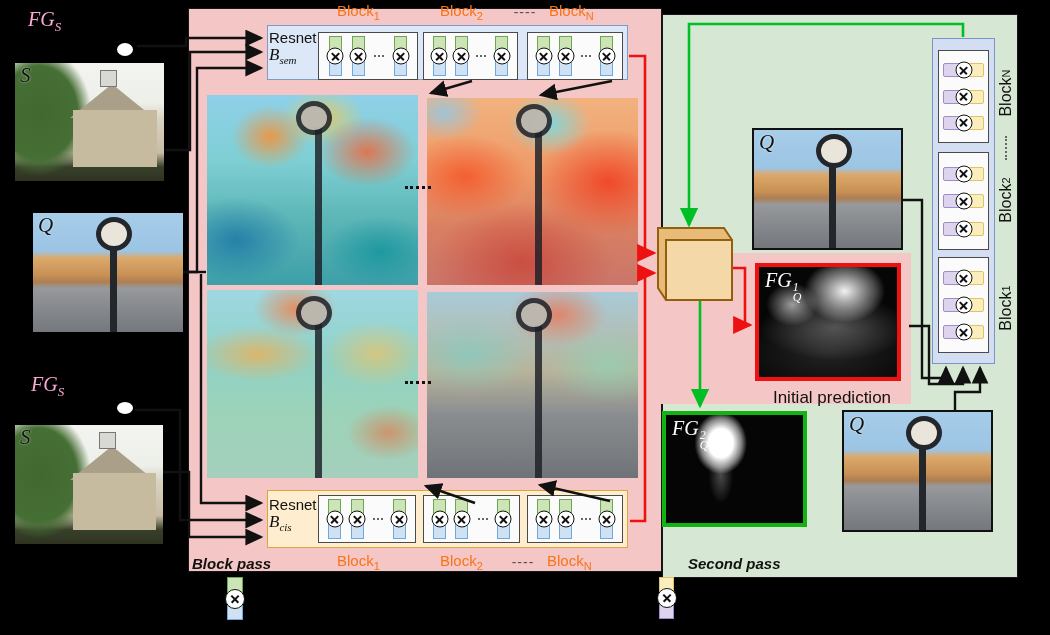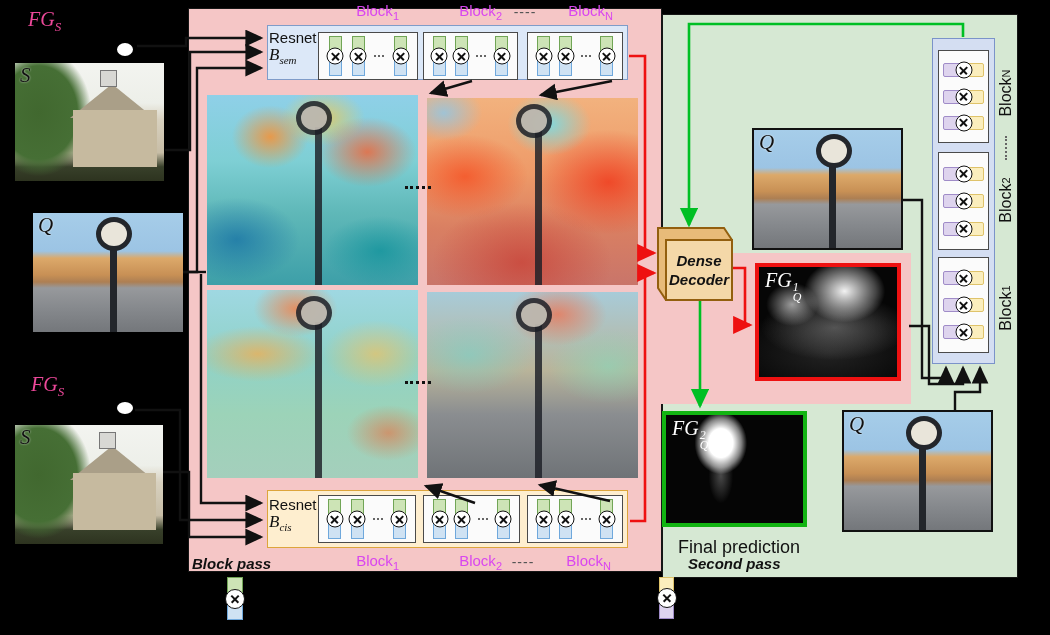--- a/index.html
+++ b/index.html
@@ -40,34 +40,34 @@
   .hp{background:#ded4ee;border:1px solid #a08cc8}
 
   .otx{position:absolute;left:50%;top:50%;transform:translate(-50%,-50%);width:15px;height:15px;
        background:#fff;border:1.6px solid #111;border-radius:50%;z-index:2}
   .otx::before,.otx::after{content:"";position:absolute;left:50%;top:50%;width:10px;height:1.5px;background:#111}
   .otx::before{transform:translate(-50%,-50%) rotate(45deg)}
   .otx::after{transform:translate(-50%,-50%) rotate(-45deg)}
   .otx-lg{width:18px;height:18px}
   .mini-dots{width:10px;border-top:2px dotted #666;flex:0 0 auto}
 
-  .blk{position:absolute;height:17px;text-align:right;font-size:15px;color:#d946ef}
+  .blk{position:absolute;height:17px;text-align:left;font-size:15px;color:#f97316}
   .blk-dots{position:absolute;font-size:14px;color:#555;letter-spacing:1px;text-align:center}
 
   
   .stack-outer{left:932px;top:38px;width:63px;height:326px;background:#d4def2;border:1.5px solid #7b93c9}
   .rot{position:absolute;width:84px;height:18px;display:flex;align-items:center;justify-content:center;
        font-size:16px;transform:rotate(-90deg)}
   .rot-dots{position:absolute;width:24px;border-top:2.5px dotted #666;transform:rotate(-90deg)}
 
   
   .photo{position:absolute;overflow:hidden}
   .plabel{position:absolute;left:5px;top:0px;font-size:21px;font-family:"Liberation Serif",serif;
           font-style:italic;color:#111;text-shadow:0 0 2px rgba(255,255,255,.8);z-index:3}
-  .fgs-label{position:absolute;color:#ec4899;font-size:20px;font-family:"Liberation Serif",serif;font-style:italic}
+  .fgs-label{position:absolute;color:#f9a8d4;font-size:20px;font-family:"Liberation Serif",serif;font-style:italic}
   .fgs-label sub{font-size:13px}
   .blob{position:absolute;background:#fff;border-radius:50%}
 
   .photo-q{background:
      linear-gradient(180deg,#a6cde9 0%,#9cc4e4 32%,#dca96a 38%,#c89055 52%,#ad7f53 58%,
                      #97999c 63%,#86898d 80%,#74777b 100%)}
   .qp-pole{position:absolute;left:51%;top:17%;width:7px;height:83%;background:#23262b}
   .qp-head{position:absolute;left:42%;top:3%;width:36px;height:34px;background:#23262b;border-radius:50%}
   .qp-face{position:absolute;left:5px;top:5px;right:5px;bottom:5px;background:#e9e5da;border-radius:50%}
 
@@ -348,30 +348,30 @@
   </div>
 
   <div class="abs fgq1">
     <span class="fgq-label">
       <span>FG</span><span class="ss">
           <span>1</span>
           <span>Q</span>
         </span>
     </span>
   </div>
+  <div class="caption" style="left:755px;top:388px;width:154px">Initial prediction</div>
 
   <div class="abs fgq2">
     <span class="fgq-label">
       <span>FG</span><span class="ss">
           <span>2</span>
           <span>Q</span>
         </span>
     </span>
   </div>
-  <div class="caption" style="left:662px;top:537px;width:154px;font-size:18px">Final prediction</div>
 
   <div class="photo photo-q" style="left:842px;top:410px;width:147px;height:118px;border:2.5px solid #111">
     <div class="qp-pole"></div>
     <div class="qp-head">
         <div class="qp-face"></div>
       </div>
     <span class="plabel">Q</span>
   </div>
 
   <div class="abs stack-outer"></div>
@@ -495,18 +495,14 @@
       <path d="M630,521 L645,521 L645,273 L654,273" marker-end="url(#aR)"></path>
       <path d="M733,268 L745,268 L745,325 L750,325" marker-end="url(#aR)"></path>
     </g>
 
     <g fill="none" stroke="#00bf24" stroke-width="2.6">
       <path d="M963,37 L963,24 L689,24 L689,225" marker-end="url(#aG)"></path>
       <path d="M700,301 L700,406" marker-end="url(#aG)"></path>
     </g>
   </svg>
 
-  <div class="abs dd-text">
-    <div>Dense</div>
-    <div>Decoder</div>
-  </div>
 
 </div>
 
 </body></html>

